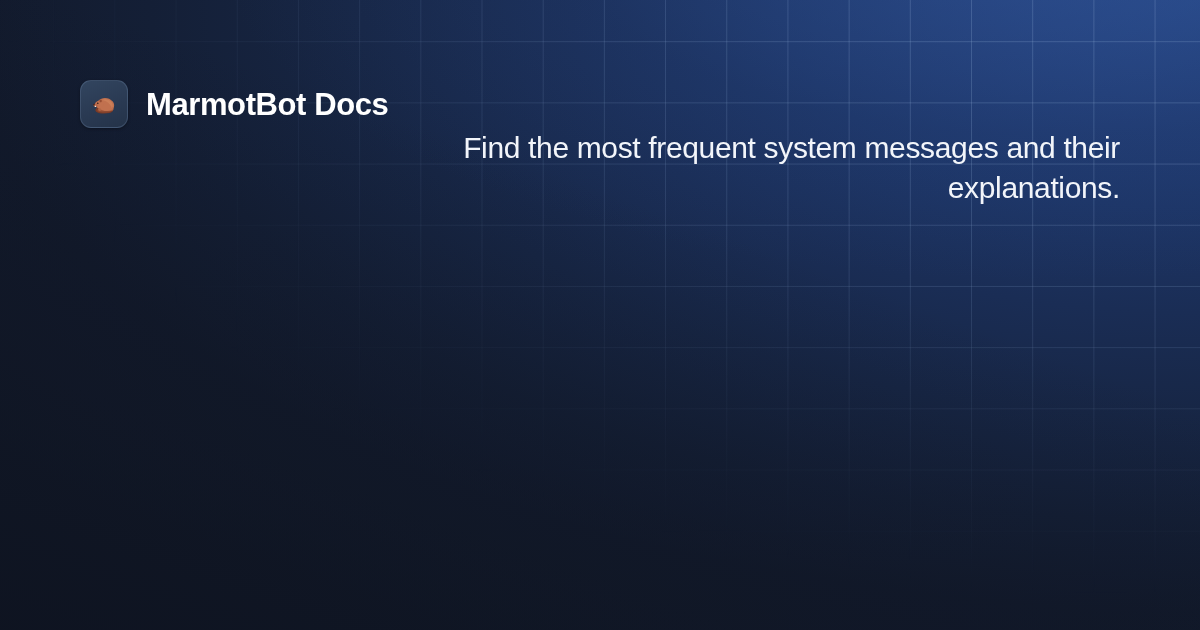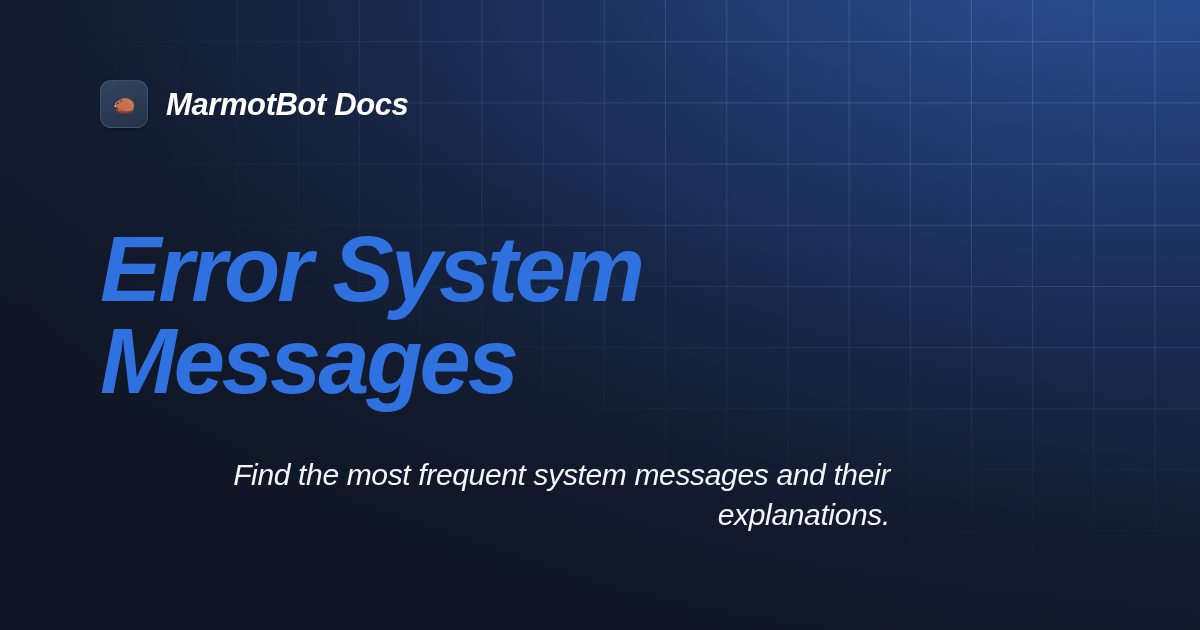--- a/index.html
+++ b/index.html
@@ -92,24 +92,23 @@
     inset: 0;
     background:
       linear-gradient(200deg, rgba(17,24,39,0) 38%, rgba(15,21,35,0.55) 78%, rgba(14,19,32,0.85) 100%);
     pointer-events: none;
   }
 
   
   .content {
     position: absolute;
     inset: 0;
-    padding: 80px 80px 0 100px;
+    padding: 80px 80px 0 80px;
     display: flex;
-    flex-direction: column;
-    font-style: italic;
+    flex-direction: row;
   }
 
   
   .brand {
     display: flex;
     align-items: center;
     gap: 18px;
     height: 48px;
   }
 
@@ -205,18 +204,17 @@
           <circle cx="25.6" cy="26.2" r="2.8" fill="#a85a3d"></circle>
           <circle cx="25.8" cy="26.4" r="1.4" fill="#8a4630"></circle>
 
           <path d="M23 40.2 C25.6 40 27.6 41.6 27.2 43.4 C26.9 44.8 24.8 45.4 22.8 44.6 C20.8 43.8 20.4 41.8 21.6 40.8 C22 40.4 22.5 40.2 23 40.2 Z" fill="#b06544"></path>
         </svg>
       </div>
 
       <div class="brand-title">MarmotBot Docs</div>
     </div>
 
-    <h1 class="headline">Error System Messages</h1>
 
     <p class="subtitle">Find the most frequent system messages and their explanations.</p>
 
   </div>
 </div>
 
 </body></html>

